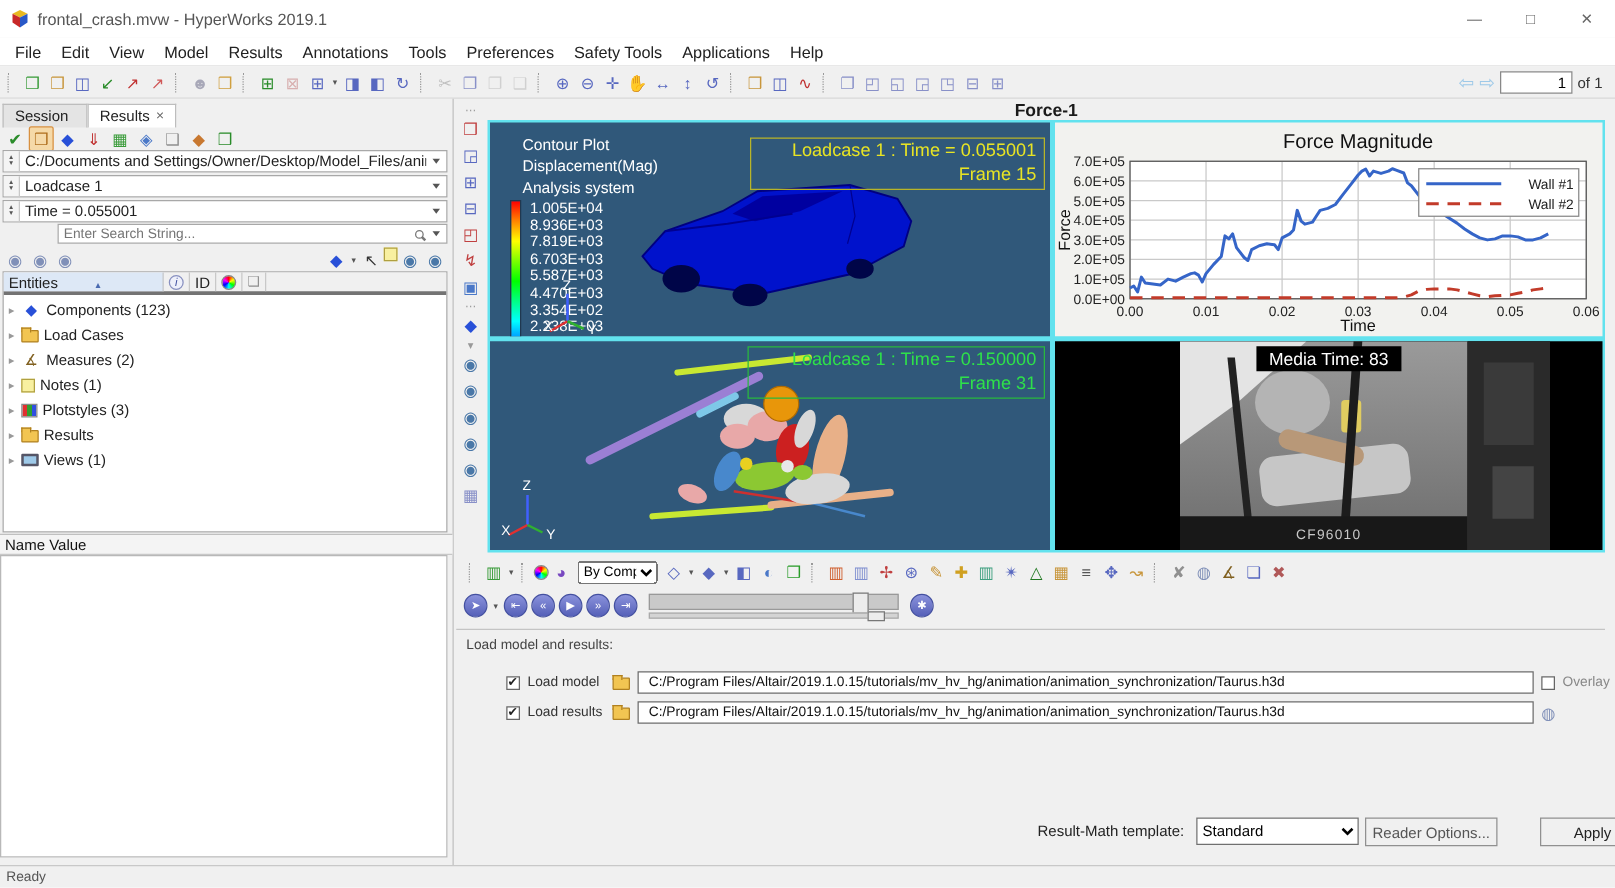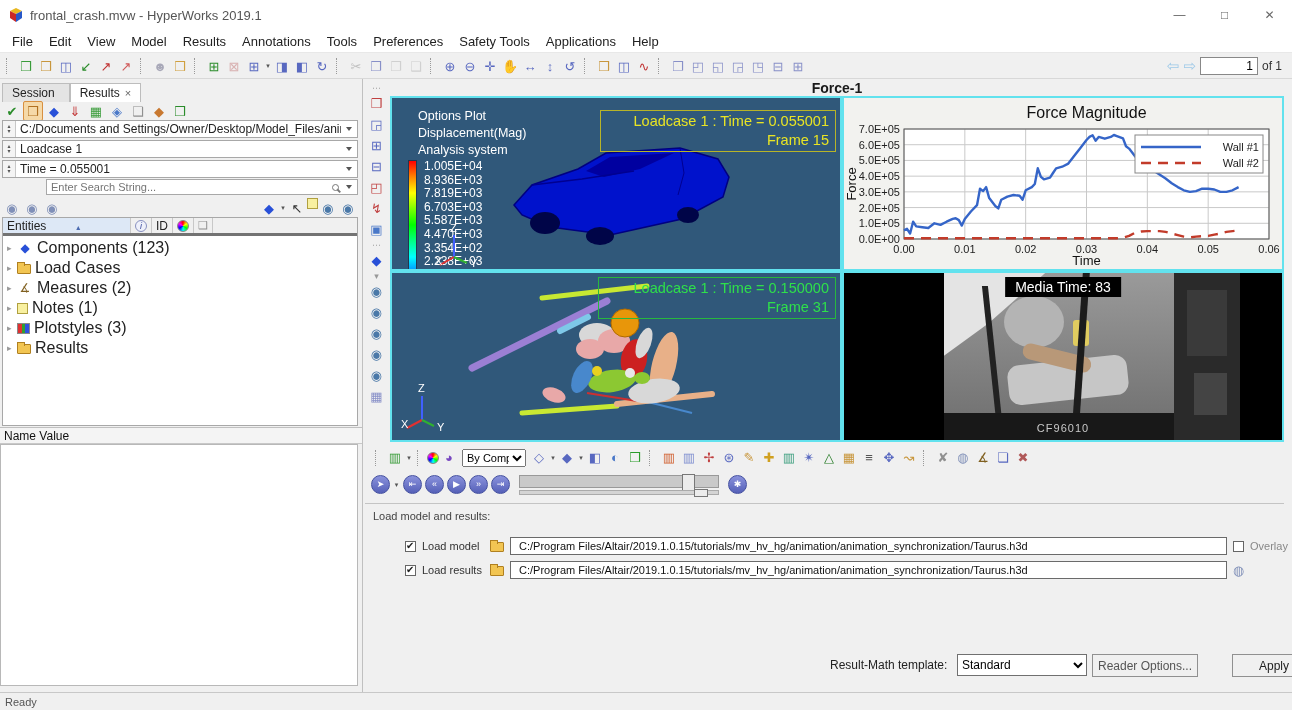--- a/index.html
+++ b/index.html
@@ -63,21 +63,21 @@
   .tcaret { width:10px; color:#999; font-size:9px; }
   .tcaret::after { content:"▸"; }
   .ticon { width:16px; height:13px; display:flex; align-items:center; justify-content:center; margin-right:4px; font-size:12px; }
   .ic-gem::after { content:"◆"; color:#2850d8; font-size:12px; }
   .ic-measure::after { content:"∡"; color:#806020; font-size:12px; }
   .ic-folder { width:14px; height:10px; background:#f2c552; border:1px solid #b08020; border-radius:1px; position:relative; margin-top:2px; }
   .ic-folder::before { content:""; position:absolute; top:-3px; left:-1px; width:6px; height:3px; background:#f2c552; border:1px solid #b08020; border-bottom:none; }
   .ic-note { width:11px; height:11px; background:#f8f0a0; border:1px solid #b0a040; }
   .ic-plot { width:13px; height:11px; border:1px solid #888; background:linear-gradient(90deg,#e03030 0 33%,#30a030 33% 66%,#3050e0 66% 100%); }
   .ic-view { width:14px; height:10px; background:#9ec9e8; border:2px solid #556; border-radius:1px; }
-  .tlabel { font-size:16px; color:#222; }
+  .tlabel { font-size:12px; color:#222; }
   .nv-header { position:absolute; top:348px; left:0; right:0; height:17px; background:#f4f4f4; border-top:1px solid #c0c0c0; border-bottom:1px solid #c8c8c8; font-size:12px; color:#111; display:flex; align-items:center; padding-left:4px; }
   .nv-area { position:absolute; top:365px; left:0; right:4px; height:242px; background:#fff; border:1px solid #b8b8b8; }
 
   
   .vstrip { position:absolute; left:363px; top:4px; width:27px; height:400px; display:flex; flex-direction:column; align-items:center; }
   .vsi { width:22px; height:21px; display:flex; align-items:center; justify-content:center; font-size:13px; }
   .vsi.dots { height:10px; font-size:9px; color:#999; }
 
   
   .main { position:absolute; left:363px; top:0; right:0; height:100%; }
@@ -353,20 +353,25 @@
               <span class="ticon ic-plot"></span>
               <span class="tlabel">Plotstyles (3)</span>
             </div>
 
             <div class="trow">
               <span class="tcaret"></span>
               <span class="ticon ic-folder"></span>
               <span class="tlabel">Results</span>
             </div>
 
+            <div class="trow">
+              <span class="tcaret"></span>
+              <span class="ticon ic-view"></span>
+              <span class="tlabel">Views (1)</span>
+            </div>
 
         </div>
       </div>
 
       <div class="nv-header">Name Value</div>
       <div class="nv-area"></div>
     </div>
 
     <div class="vstrip">
       <span class="vsi dots">⋯</span>
@@ -388,21 +393,21 @@
         <span class="vsi" style="color: rgb(136, 144, 200);">▦</span>
     </div>
 
     <div class="main">
       <div class="page-title">Force-1</div>
 
       <div class="viewgrid">
 
         <div class="vp vp-contour">
           <div class="ct-head">
-            <div>Options Plot</div>
+            <div>Contour Plot</div>
               <div>Displacement(Mag)</div>
               <div>Analysis system</div>
           </div>
           <div class="ct-legend">
             <div class="ct-bar"></div>
             <div class="ct-vals">
               <div>1.005E+04</div>
                 <div>8.936E+03</div>
                 <div>7.819E+03</div>
                 <div>6.703E+03</div>

